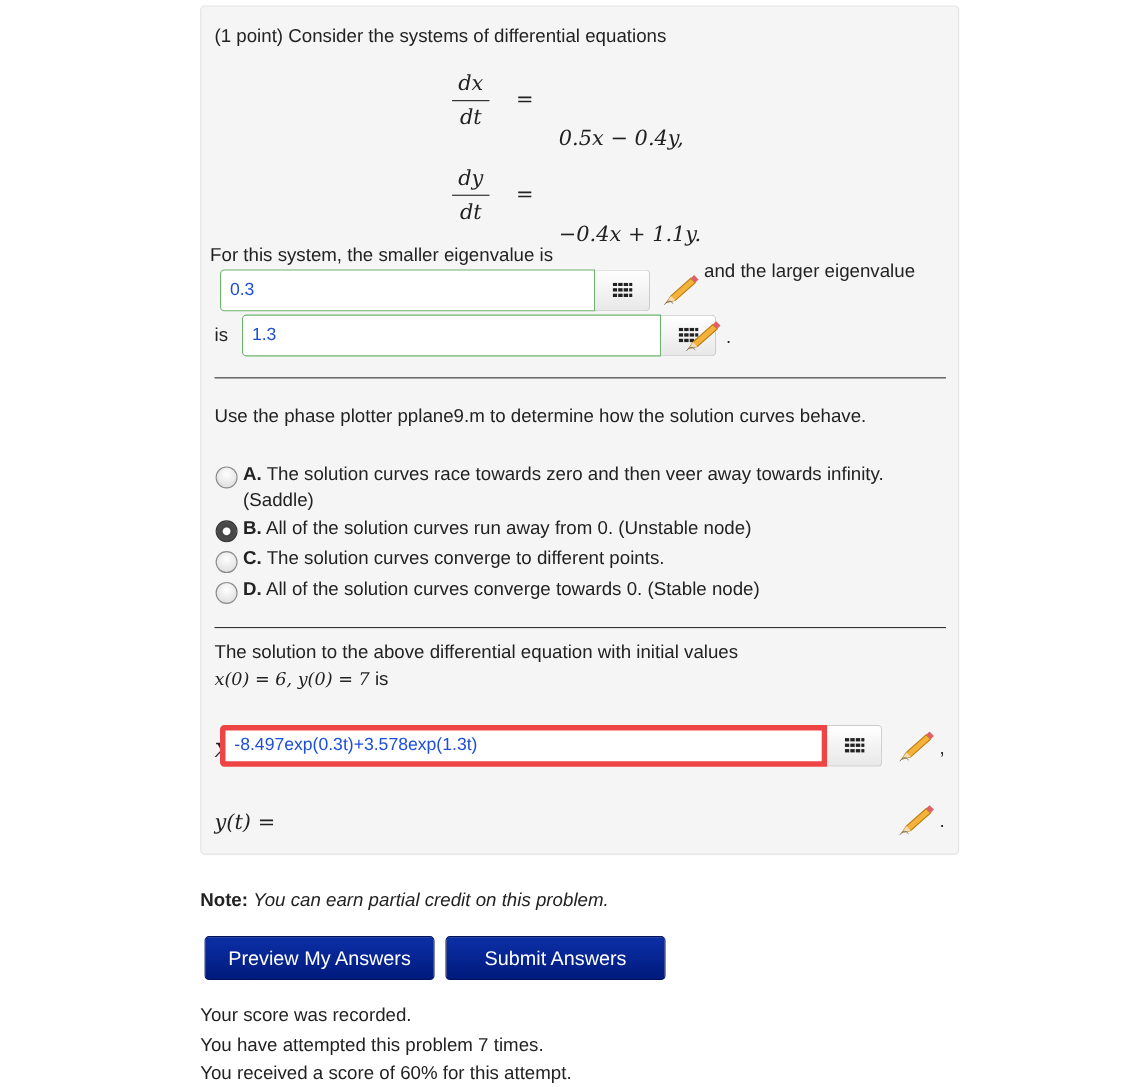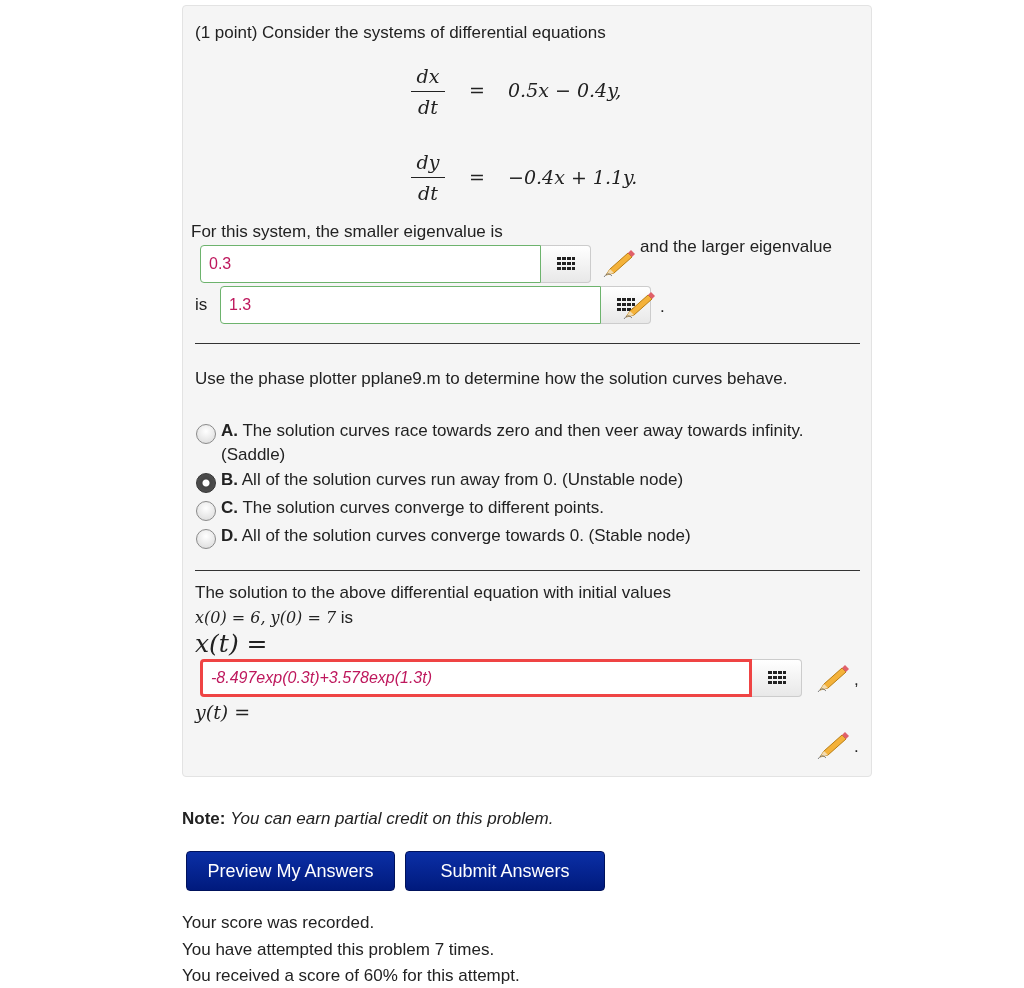--- a/index.html
+++ b/index.html
@@ -1,27 +1,27 @@
 <!DOCTYPE html>
 <html><head>
 <meta charset="utf-8">
 <style>
   html, body { margin: 0; padding: 0; background: #ffffff; }
   body { width: 1024px; height: 988px; position: relative; font-family: "Liberation Sans", sans-serif; color: #222; font-size: 17px; overflow: hidden; }
   .panel { position: absolute; left: 182px; top: 5px; width: 690px; height: 772px; background: #f5f5f5; border: 1px solid #e3e3e3; border-radius: 4px; box-sizing: border-box; }
   .txt { position: absolute; white-space: nowrap; line-height: 20px; }
-  .math { font-family: "DejaVu Serif", "Liberation Serif", serif; font-style: italic; }
+  .math { font-family: "DejaVu Serif", "Liberation Serif", serif; font-style: italic; margin-top: 36px; }
   .frac { position: absolute; text-align: center; width: 34px; }
   .frac .num, .frac .den { display: block; font-family: "DejaVu Serif", serif; font-style: italic; font-size: 19px; line-height: 24px; }
   .frac .bar { display: block; height: 1px; background: #222; margin: 3px 0; }
   .eq { position: absolute; font-family: "DejaVu Serif", serif; font-size: 19px; }
   .input-wrap { position: absolute; display: flex; height: 38px; }
-  .ans-input { flex: 1; height: 38px; box-sizing: border-box; border-radius: 4px 0 0 4px; background: #fff; font-family: "Liberation Sans", sans-serif; font-size: 16px; padding: 0 8px; color: #be185d; outline: none; }
+  .ans-input { flex: 1; height: 38px; box-sizing: border-box; border-radius: 4px 0 0 4px; background: #fff; font-family: "Liberation Sans", sans-serif; font-size: 16px; padding: 0 8px; color: #1d4ed8; outline: none; }
   .ans-input.correct { border: 1px solid #6db36d; }
-  .ans-input.incorrect { border: 3px solid #ef4444; font-style: italic; }
+  .ans-input.incorrect { border: 5px solid #ef4444; }
   .grid-btn { width: 50px; height: 38px; box-sizing: border-box; border: 1px solid #ccc; border-left: none; border-radius: 0 4px 4px 0; background: linear-gradient(#ffffff, #e8e8e8); display: flex; align-items: center; justify-content: center; cursor: pointer; }
   .pencil { position: absolute; width: 34px; height: 30px; cursor: pointer; }
   .hr { position: absolute; left: 12px; width: 665px; height: 1px; background: #333; }
   .radio { position: absolute; width: 20px; height: 20px; border-radius: 50%; box-sizing: border-box; border: 1px solid #8a8a8a; background: radial-gradient(circle at 50% 35%, #ffffff, #d8d8d8); cursor: pointer; }
   .radio.checked { background: radial-gradient(circle, #ffffff 0 3px, #444 4px, #555 100%); border-color: #333; }
   .opt-text { position: absolute; line-height: 24px; white-space: normal; width: 590px; }
   .opt-text b { font-weight: bold; }
   .btn { position: absolute; height: 40px; background: linear-gradient(#0b2fa6, #001a7d); border: 1px solid #00125c; border-radius: 4px; color: #fff; font-family: "Liberation Sans", sans-serif; font-size: 18px; display: flex; align-items: center; justify-content: center; box-sizing: border-box; cursor: pointer; }
 </style>
 </head>

